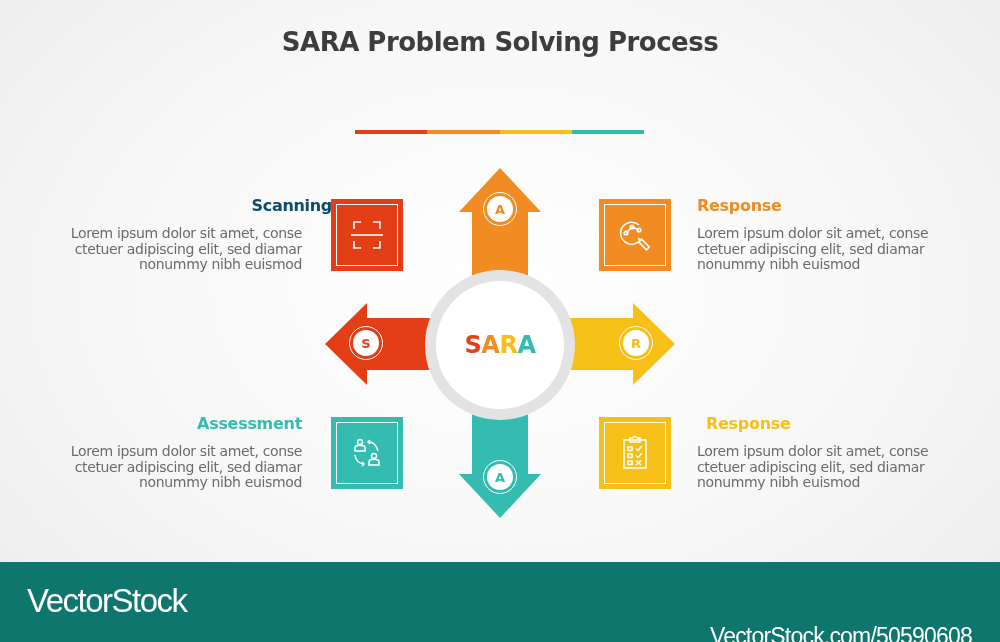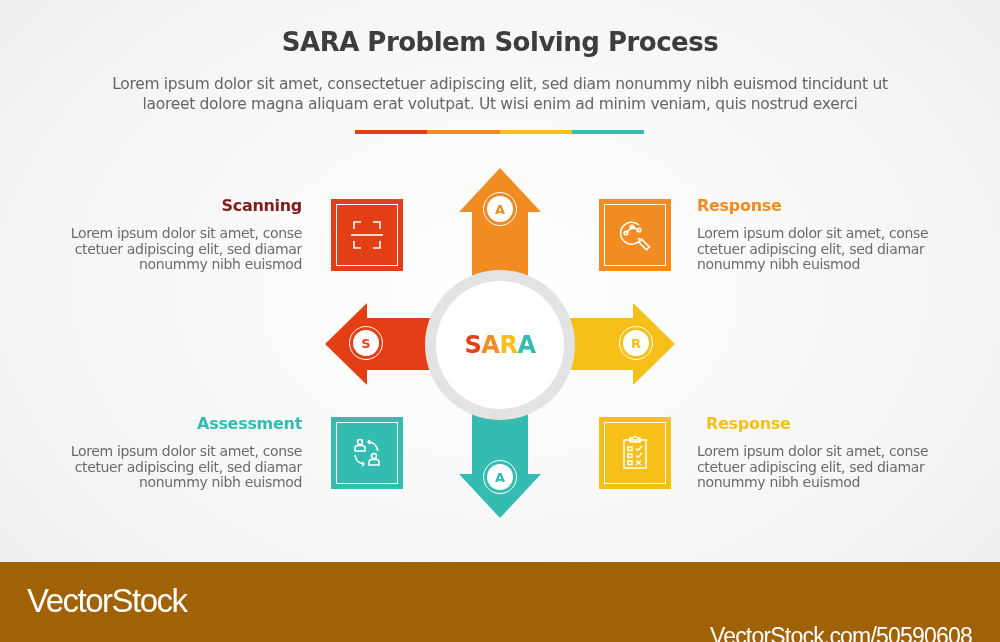--- a/index.html
+++ b/index.html
@@ -57,41 +57,37 @@
   .hub {
     position: absolute; left: 425px; top: 270px; width: 150px; height: 150px; border-radius: 50%;
     background: #e3e3e3; display: flex; align-items: center; justify-content: center;
   }
   .hub .hub-inner {
     width: 128px; height: 128px; border-radius: 50%; background: #fff;
     display: flex; align-items: center; justify-content: center;
     font-weight: bold; font-size: 24px; font-family: "DejaVu Sans", sans-serif; letter-spacing: -0.5px;
   }
   .footer {
-    position: absolute; left: 0; top: 562px; width: 1000px; height: 80px; background: #a16207;
+    position: absolute; left: 0; top: 562px; width: 1000px; height: 80px; background: #0f766e;
   }
   .footer .brand {
     position: absolute; left: 27px; top: 20px; color: #fff; font-size: 33px;
     font-family: "Liberation Sans", sans-serif; letter-spacing: -1.5px;
   }
   .footer .ref {
     position: absolute; right: 28px; top: 28px; color: #fff; font-size: 23px;
     font-family: "Liberation Sans", sans-serif; letter-spacing: -0.8px; margin-top: 33px;
   }
 </style>
 </head>
 <body>
 
 <div class="canvas">
 
   <div class="title">SARA Problem Solving Process</div>
-  <div class="intro">
-    <span>Lorem ipsum dolor sit amet, consectetuer adipiscing elit, sed diam nonummy nibh euismod tincidunt ut</span>
-    <span>laoreet dolore magna aliquam erat volutpat. Ut wisi enim ad minim veniam, quis nostrud exerci</span>
-  </div>
   <div class="divider">
     <div style="background:#e43e16"></div>
     <div style="background:#f08c22"></div>
     <div style="background:#f6c019"></div>
     <div style="background:#35bcb0"></div>
   </div>
 
   <svg class="arrows" width="1000" height="562">
     <polygon fill="#f08c22" points="500,168 541,212 528,212 528,290 472,290 472,212 459,212"></polygon>
     <polygon fill="#35bcb0" points="500,518 541,474 528,474 528,400 472,400 472,474 459,474"></polygon>
@@ -115,21 +111,21 @@
   <div class="hub">
     <div class="hub-inner">
       <span style="color:#e43e16">S</span>
         <span style="color:#f08c22">A</span>
         <span style="color:#f6c019">R</span>
         <span style="color:#35bcb0">A</span>
     </div>
   </div>
 
   <div class="left">
-    <div class="block-title" style="right:698px; top:196px; color:#7f1d1d;">Scanning</div>
+    <div class="block-title" style="right:668px; top:196px; color:#0c4a6e;">Scanning</div>
     <div class="block-text" style="right:698px; top:226px;">
       <span>Lorem ipsum dolor sit amet, conse</span>
       <span>ctetuer adipiscing elit, sed diamar</span>
       <span>nonummy nibh euismod</span>
     </div>
     <div class="iconbox" style="left:331px; top:199px; background:#e43e16;">
       <div class="inner">
         <svg width="34" height="34" viewBox="0 0 34 34" fill="none" stroke="#fff" stroke-width="1.6">
           <path d="M4 11 V4 H11 M23 4 H30 V11 M30 23 V30 H23 M11 30 H4 V23"></path>
           <line x1="1" y1="17" x2="33" y2="17"></line>

